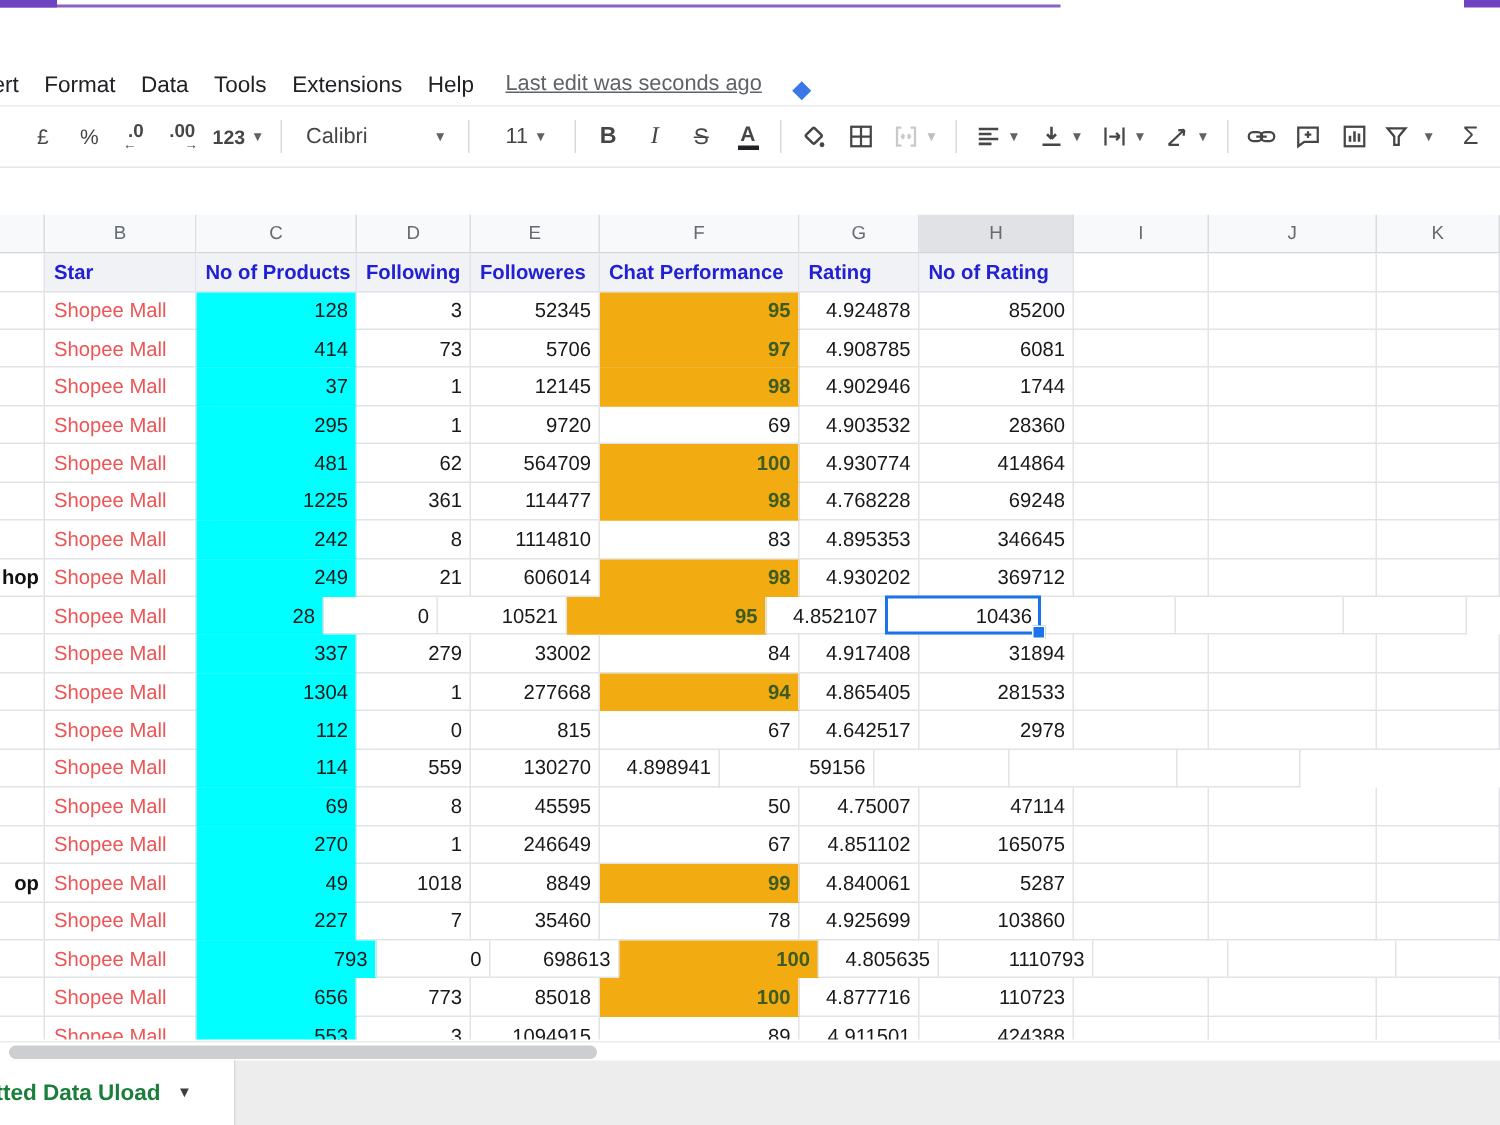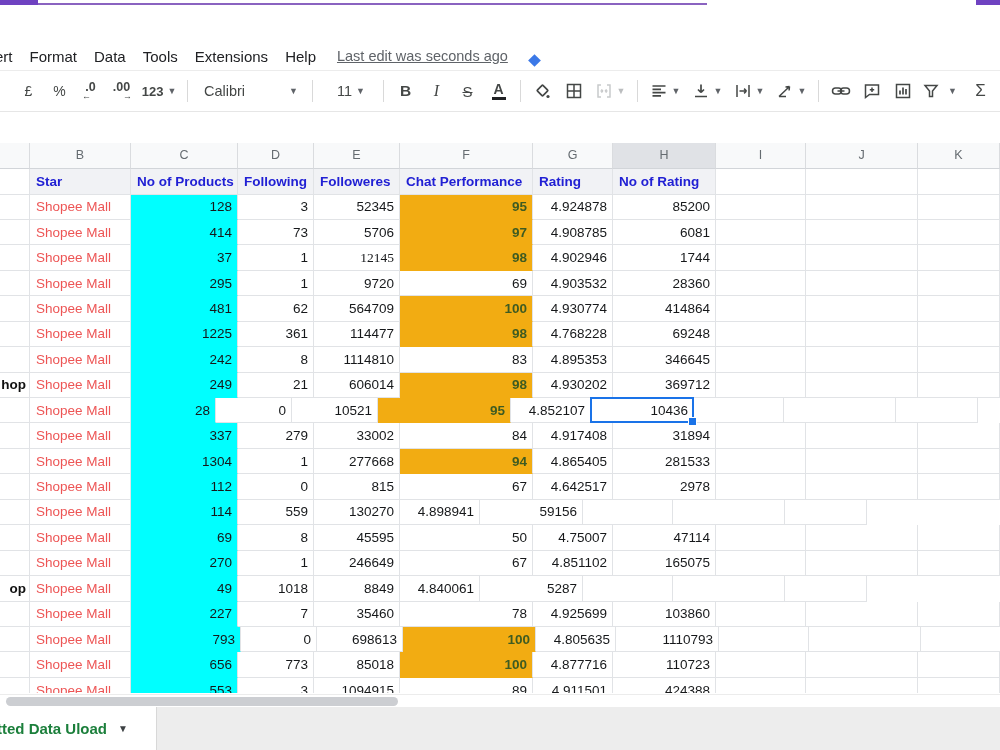--- a/index.html
+++ b/index.html
@@ -269,21 +269,21 @@
         <div class="gcell num" style="width: 103px;">6081</div>
         <div class="gcell " style="width: 90px;"></div>
         <div class="gcell " style="width: 112px;"></div>
         <div class="gcell " style="width: 82px;"></div>
       </div>
       <div class="grow datarow">
         <div class="gcell a-frag" style="width: 30px;"></div>
         <div class="gcell txt store" style="width: 101px;">Shopee Mall</div>
         <div class="gcell num bg-cyan" style="width: 107px;">37</div>
         <div class="gcell num" style="width: 76px;">1</div>
-        <div class="gcell num" style="width: 86px; font-family: Liberation Serif, serif;">12145</div>
+        <div class="gcell num" style="width: 86px;">12145</div>
         <div class="gcell num bg-orange" style="width: 133px;">98</div>
         <div class="gcell num" style="width: 80px;">4.902946</div>
         <div class="gcell num" style="width: 103px;">1744</div>
         <div class="gcell " style="width: 90px;"></div>
         <div class="gcell " style="width: 112px;"></div>
         <div class="gcell " style="width: 82px;"></div>
       </div>
       <div class="grow datarow">
         <div class="gcell a-frag" style="width: 30px;"></div>
         <div class="gcell txt store" style="width: 101px;">Shopee Mall</div>
@@ -438,20 +438,21 @@
         <div class="gcell " style="width: 90px;"></div>
         <div class="gcell " style="width: 112px;"></div>
         <div class="gcell " style="width: 82px;"></div>
       </div>
       <div class="grow datarow">
         <div class="gcell a-frag" style="width: 30px;">op</div>
         <div class="gcell txt store" style="width: 101px;">Shopee Mall</div>
         <div class="gcell num bg-cyan" style="width: 107px;">49</div>
         <div class="gcell num" style="width: 76px;">1018</div>
         <div class="gcell num" style="width: 86px;">8849</div>
+        <div class="gcell num bg-orange" style="width: 133px;">99</div>
         <div class="gcell num" style="width: 80px;">4.840061</div>
         <div class="gcell num" style="width: 103px;">5287</div>
         <div class="gcell " style="width: 90px;"></div>
         <div class="gcell " style="width: 112px;"></div>
         <div class="gcell " style="width: 82px;"></div>
       </div>
       <div class="grow datarow">
         <div class="gcell a-frag" style="width: 30px;"></div>
         <div class="gcell txt store" style="width: 101px;">Shopee Mall</div>
         <div class="gcell num bg-cyan" style="width: 107px;">227</div>
@@ -460,21 +461,21 @@
         <div class="gcell num" style="width: 133px;">78</div>
         <div class="gcell num" style="width: 80px;">4.925699</div>
         <div class="gcell num" style="width: 103px;">103860</div>
         <div class="gcell " style="width: 90px;"></div>
         <div class="gcell " style="width: 112px;"></div>
         <div class="gcell " style="width: 82px;"></div>
       </div>
       <div class="grow datarow">
         <div class="gcell a-frag" style="width: 30px;"></div>
         <div class="gcell txt store" style="width: 101px;">Shopee Mall</div>
-        <div class="gcell num bg-cyan" style="width: 110px;">793</div>
+        <div class="gcell num bg-cyan" style="width: 120px;">793</div>
         <div class="gcell num" style="width: 76px;">0</div>
         <div class="gcell num" style="width: 86px;">698613</div>
         <div class="gcell num bg-orange" style="width: 133px;">100</div>
         <div class="gcell num" style="width: 80px;">4.805635</div>
         <div class="gcell num" style="width: 103px;">1110793</div>
         <div class="gcell " style="width: 90px;"></div>
         <div class="gcell " style="width: 112px;"></div>
         <div class="gcell " style="width: 82px;"></div>
       </div>
       <div class="grow datarow">

